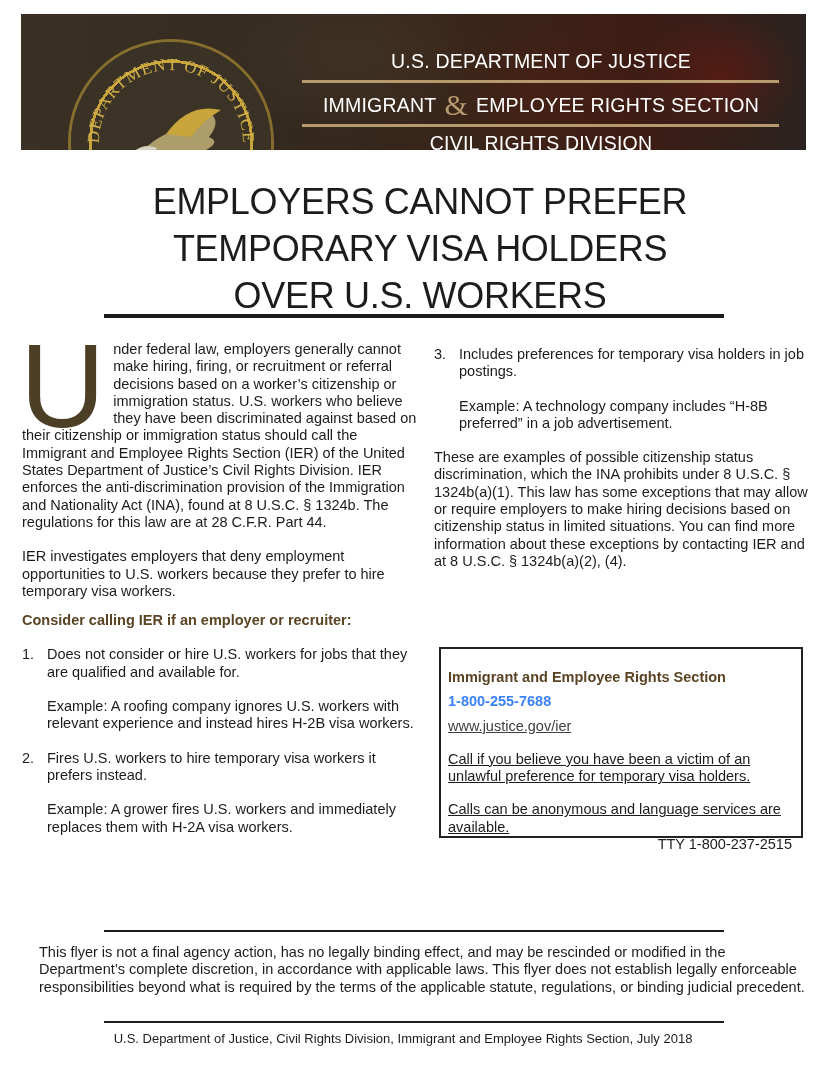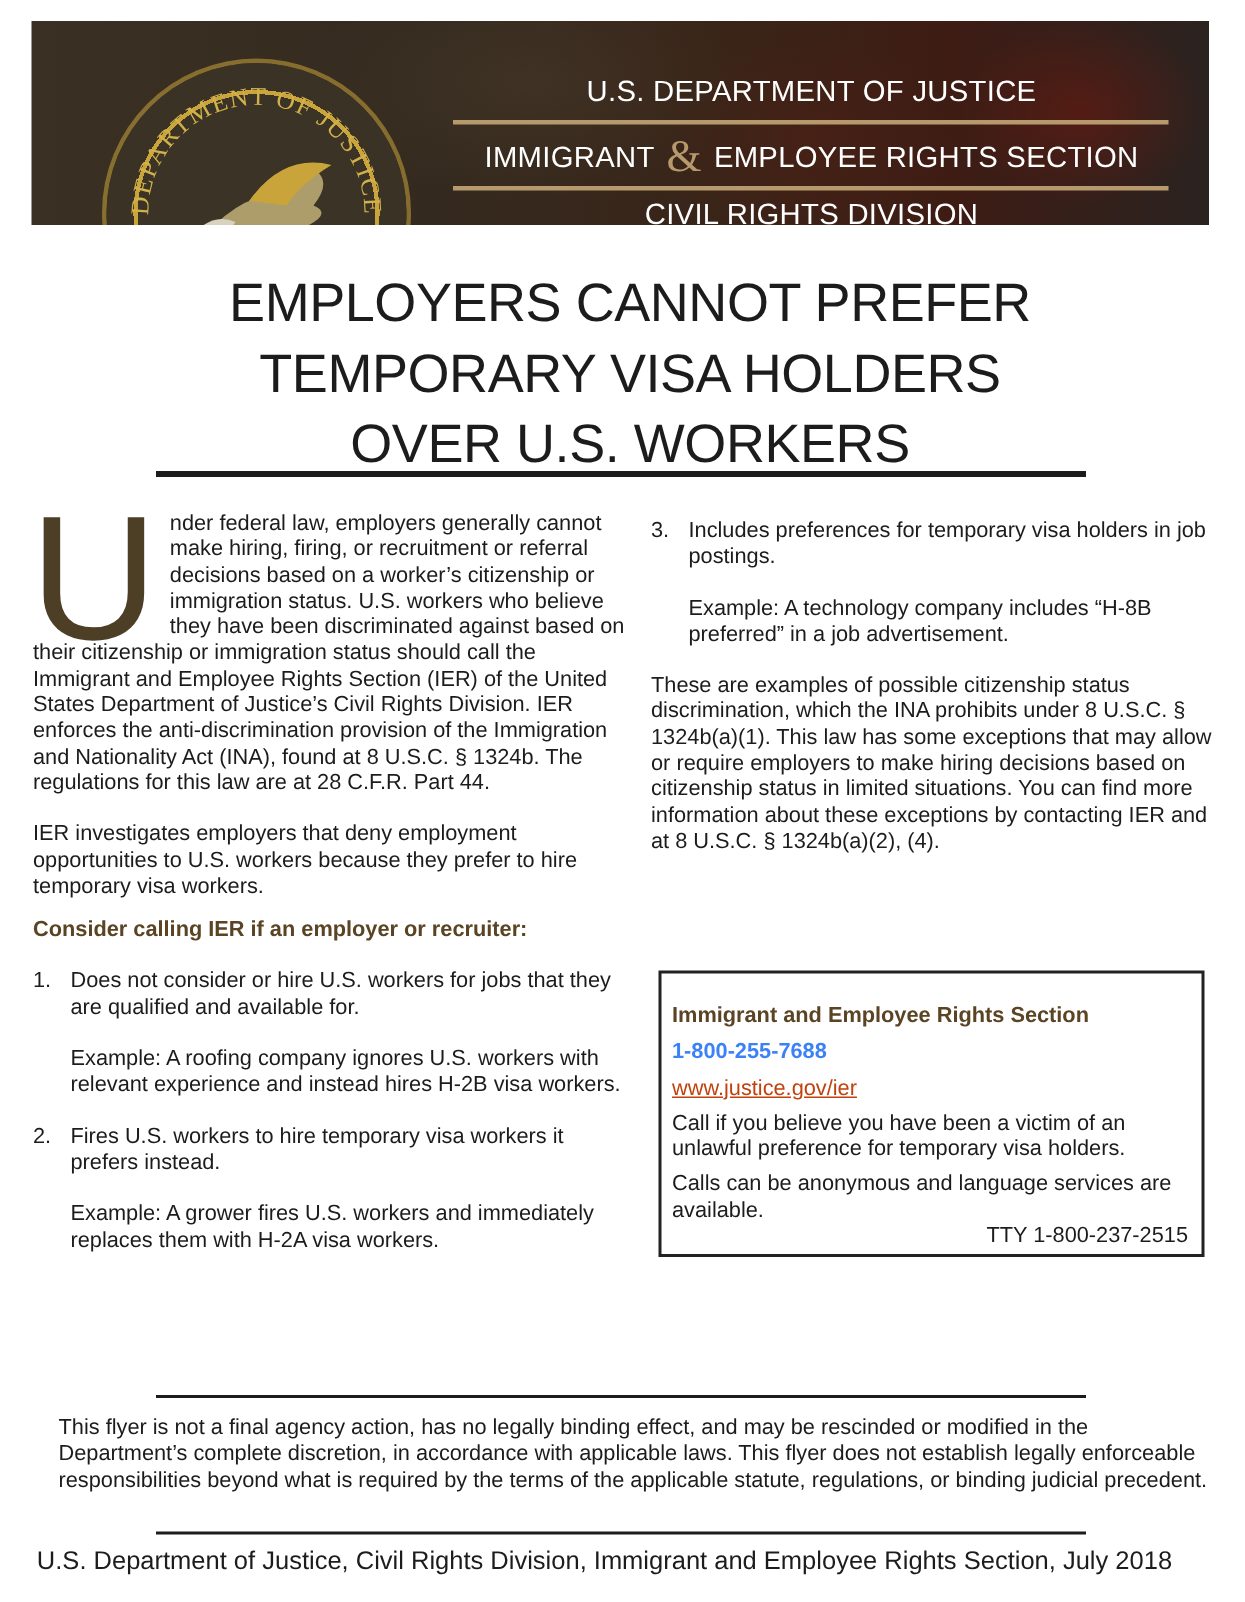--- a/index.html
+++ b/index.html
@@ -48,31 +48,31 @@
   .col-right { position: absolute; left: 434px; top: 346px; width: 380px; }
   .item3 { position: relative; padding-left: 25px; }
   .item3 .ex { margin-top: 17px; }
   .p-right { margin-top: 17px; }
 
   
   .contact { position: absolute; left: 439px; top: 647px; width: 360px; height: 187px; border: 2.5px solid #222; padding: 0; }
   .contact .inner { position: absolute; left: 7px; top: 20px; width: 350px; }
   .c-title { font-weight: bold; color: #5a4424; }
   .c-phone { font-weight: bold; color: #3b82f6; margin-top: 7px; }
-  .c-link { color: #c2410c; text-decoration: underline; margin-top: 7px; display: inline-block; }
-  .c-p { margin-top: 6px; }
+  .c-link { color: #404040; text-decoration: underline; margin-top: 7px; display: inline-block; }
+  .c-p { margin-top: 16px; text-decoration: underline; }
   .c-tty { text-align: right; padding-right: 6px; }
 
   
   .f-rule { position: absolute; left: 104px; width: 620px; height: 1.5px; background: #1c1c1c; }
   .f-rule.a { top: 930px; }
   .f-rule.b { top: 1021px; }
   .disclaimer { position: absolute; left: 39px; top: 944px; width: 770px; }
   .footer-line { position: absolute; left: 0; width: 806px; top: 1031px; text-align: center;
-                 font-family: "Liberation Sans", sans-serif; font-size: 17px; color: #1c1c1c; }
+                 font-family: "Liberation Sans", sans-serif; font-size: 13px; color: #1c1c1c; }
 </style>
 </head>
 <body>
 
 <div class="banner">
   <div class="seal">
     <svg width="200" height="200" viewBox="0 0 200 200">
       <defs>
         <path id="sealArc" d="M 28 100 A 72 72 0 0 1 172 100"></path>
       </defs>

